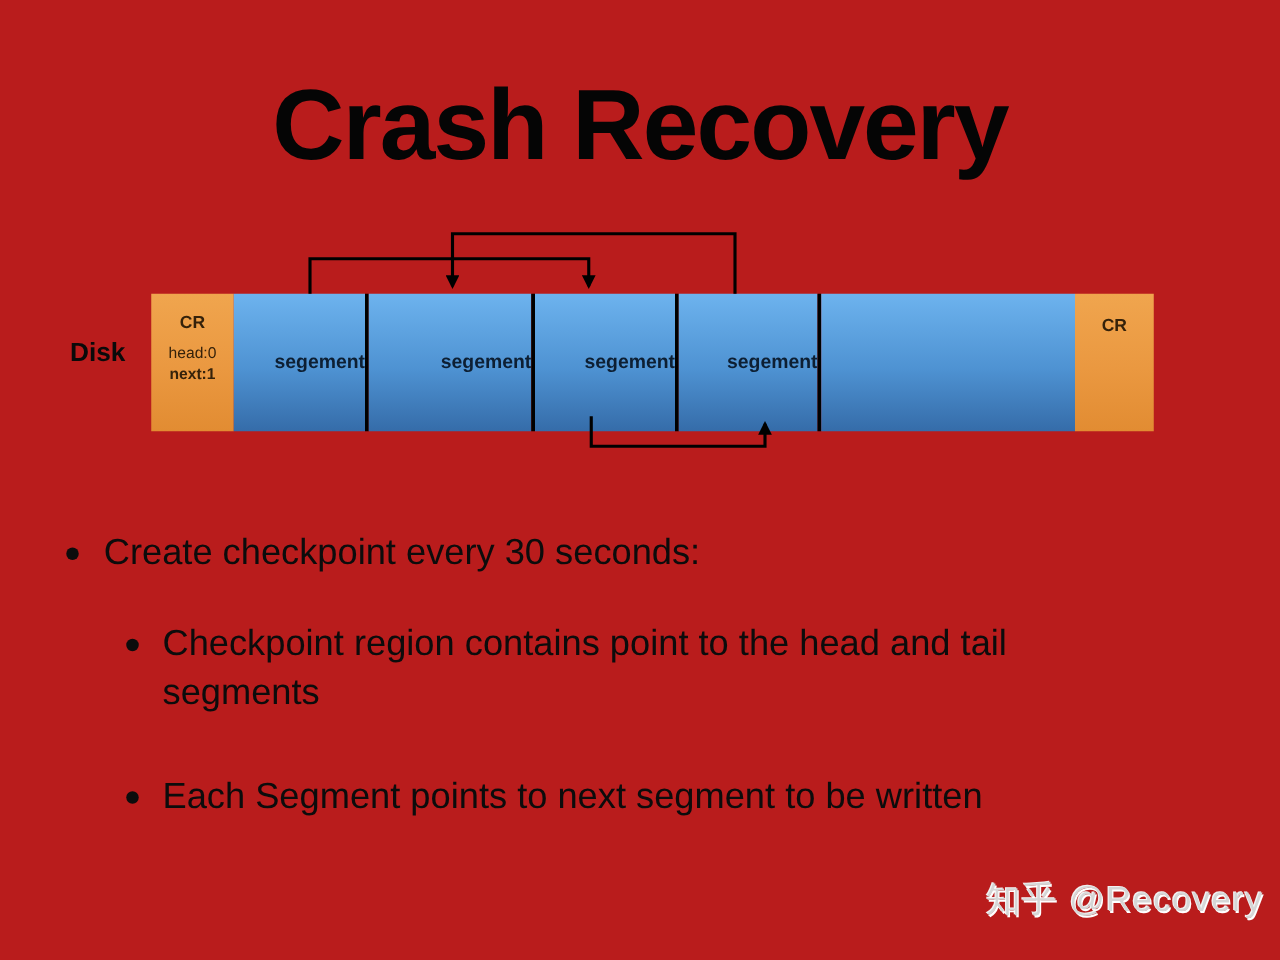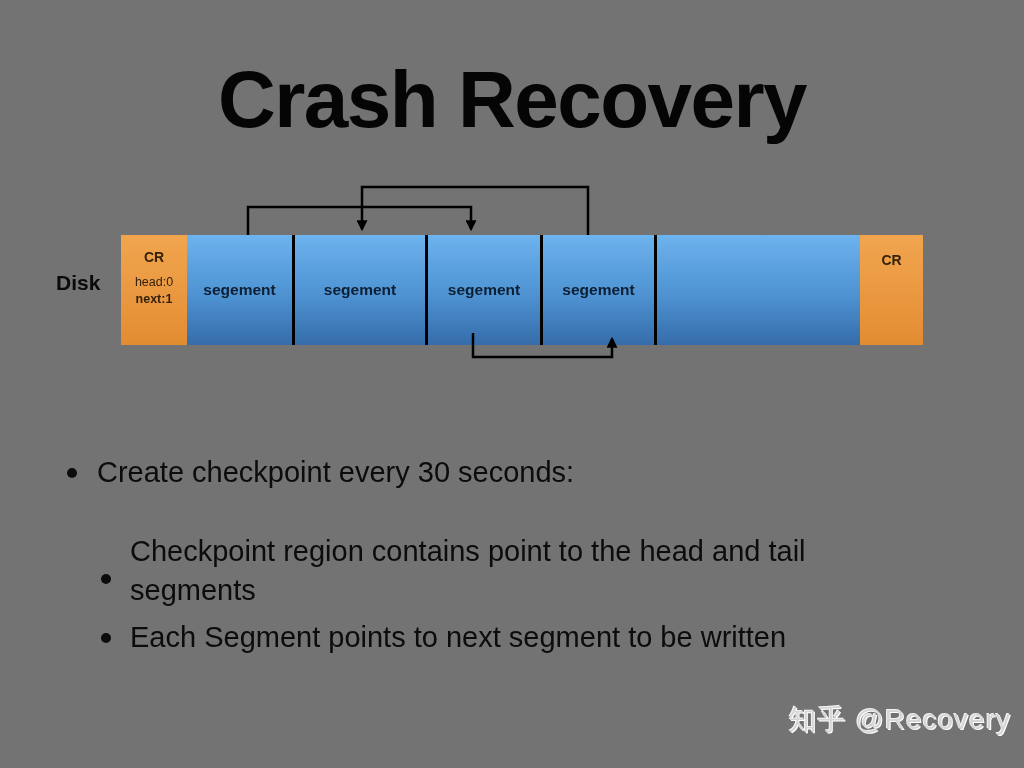--- a/index.html
+++ b/index.html
@@ -1,19 +1,19 @@
 <!DOCTYPE html>
 <html><head>
 <meta charset="utf-8">
 <style>
   html,body{margin:0;padding:0;background:#888;}
   .slide{
     position:relative;
     width:1024px;height:768px;
-    background:#737373;
+    background:#b91c1c;
     overflow:hidden;
     font-family:"Liberation Sans", sans-serif;
     margin:0 auto;
   }
   
   .title{
     position:absolute;
     top:52px;left:0;width:1024px;
     text-align:center;
     font-size:80px;
@@ -48,21 +48,21 @@
   .cr-left{width:66px;padding-top:13px;}
   .cr-right{width:63px;padding-top:16px;}
   .cr-title{font-size:14px;font-weight:bold;line-height:18px;}
   .cr-sub{font-size:12.5px;font-weight:normal;line-height:17px;margin-top:8px;}
   .cr-sub2{font-size:12.5px;font-weight:bold;line-height:17px;}
   .seg, .seg-empty{
     background:linear-gradient(180deg,#6db3ee 0%,#4e92d2 55%,#356ca9 100%);
     box-sizing:border-box;
     display:flex;
     align-items:center;
-    justify-content:center;
+    justify-content:flex-end;
   }
   .seg{border-right:3px solid #000;}
   .seg-label{
     font-size:15.5px;
     font-weight:bold;
     color:#0d1f33;
   }
   .w1{width:108px}.w2{width:133px}.w3{width:115px}.w4{width:114px}
   .seg-empty{width:203px;}
   .arrows{
@@ -79,23 +79,23 @@
     font-size:29px;
     line-height:39px;
   }
   .bullet .dot{
     flex:0 0 auto;
     width:10px;height:10px;
     border-radius:50%;
     background:#0c0c0c;
     margin-top:15px;
   }
-  .bullet-main{left:67px;top:423px;margin-top:30px;}
+  .bullet-main{left:53px;top:423px;}
   .bullet-main .dot{margin-right:20px;}
-  .bullet-sub1{left:101px;top:532px;width:820px;align-items:center;}
+  .bullet-sub1{left:101px;top:496px;width:820px;}
   .bullet-sub2{left:101px;top:618px;}
   .bullet-sub1 .dot,.bullet-sub2 .dot{margin-right:19px;}
   .bullet-sub1 .txt{max-width:785px;}
   
   .watermark{
     position:absolute;
     right:13px;top:701px;
     font-size:28px;
     color:#d6d6d6;
     text-shadow:1px 1px 0 #ffffff,-1px -1px 0 #f2f2f2;

